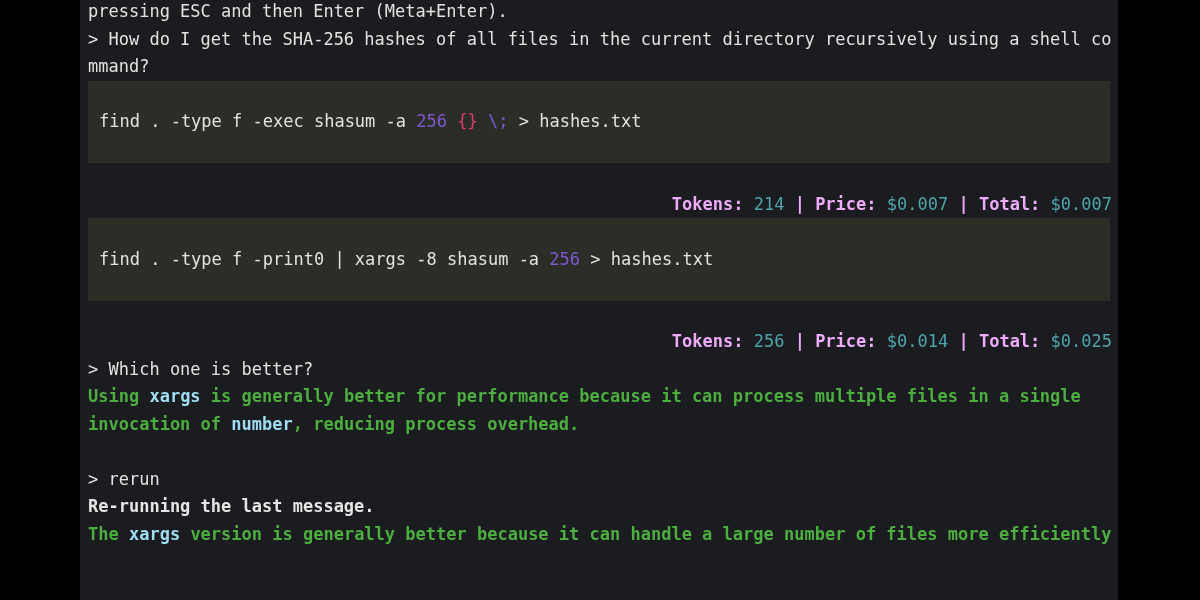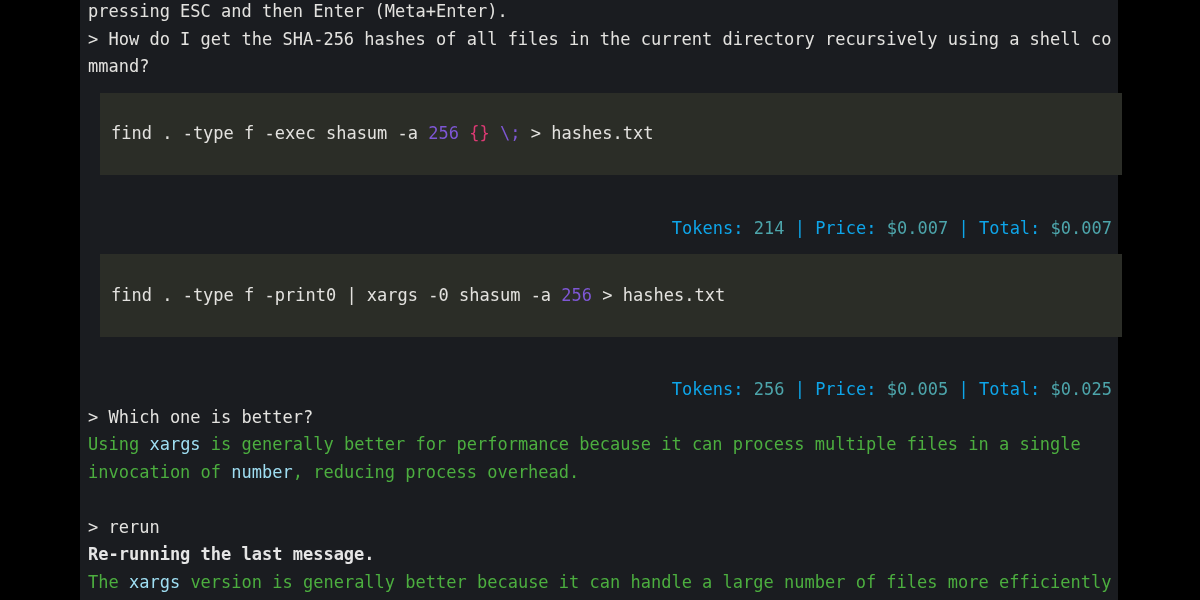--- a/index.html
+++ b/index.html
@@ -19,31 +19,31 @@
     font-size:17px;
     line-height:27.5px;
     color:#e3e2df;
   }
   .lines{margin-top:-2px;}
   .line{height:27.5px;white-space:pre;overflow:hidden;}
   .code-block{
     background:#2b2d27;
     width:calc(100% - 2px);
     padding:27.5px 0;
-    margin:12px;
+    margin:0;
   }
   .code-block .line{padding-left:11px;}
   .stats{text-align:right;}
   .c-text{color:#e3e2df;}
-  .c-muted{color:#0ea5e9;}
+  .c-muted{color:#f0abfc;font-weight:bold;}
   .c-teal{color:#4da5ab;margin-top:7px;}
   .c-purple{color:#7e57d4;}
   .c-pink{color:#dd3a74;}
-  .c-green{color:#4cae3f;}
-  .c-cyan{color:#9fdef2;font-weight:normal;}
+  .c-green{color:#4cae3f;font-weight:bold;}
+  .c-cyan{color:#9fdef2;font-weight:bold;}
   .c-boldwhite{color:#e5e5e5;font-weight:bold;}
 </style>
 </head>
 <body>
 
 <div class="terminal">
   <div class="lines">
 
     <div class="line"><span class="c-text">pressing ESC and then Enter (Meta+Enter).</span></div>
 
@@ -53,26 +53,26 @@
     <div class="code-block">
       <div class="line"><span class="c-text">find . -type f -exec shasum -a </span><span class="c-purple">256</span><span class="c-text"> </span><span class="c-pink">{}</span><span class="c-text"> </span><span class="c-purple">\;</span><span class="c-text"> &gt; hashes.txt</span></div>
     </div>
 
     <div class="line"></div>
 
     <div class="line stats"><span class="c-muted">Tokens: </span><span class="c-teal">214</span><span class="c-muted"> | </span><span class="c-muted">Price: </span><span class="c-teal">$0.007</span><span class="c-muted"> | </span><span class="c-muted">Total: </span><span class="c-teal">$0.007</span></div>
 
 
     <div class="code-block">
-      <div class="line"><span class="c-text">find . -type f -print0 | xargs -0 shasum -a </span><span class="c-purple">256</span><span class="c-text"> &gt; hashes.txt</span></div>
+      <div class="line"><span class="c-text">find . -type f -print0 | xargs -8 shasum -a </span><span class="c-purple">256</span><span class="c-text"> &gt; hashes.txt</span></div>
     </div>
 
     <div class="line"></div>
 
-    <div class="line stats"><span class="c-muted">Tokens: </span><span class="c-teal">256</span><span class="c-muted"> | </span><span class="c-muted">Price: </span><span class="c-teal">$0.005</span><span class="c-muted"> | </span><span class="c-muted">Total: </span><span class="c-teal">$0.025</span></div>
+    <div class="line stats"><span class="c-muted">Tokens: </span><span class="c-teal">256</span><span class="c-muted"> | </span><span class="c-muted">Price: </span><span class="c-teal">$0.014</span><span class="c-muted"> | </span><span class="c-muted">Total: </span><span class="c-teal">$0.025</span></div>
 
     <div class="line"><span class="c-text">&gt; Which one is better?</span></div>
 
     <div class="line"><span class="c-green">Using </span><span class="c-cyan">xargs</span><span class="c-green"> is generally better for performance because it can process multiple files in a single</span></div>
     <div class="line"><span class="c-green">invocation of </span><span class="c-cyan">number</span><span class="c-green">, reducing process overhead.</span></div>
 
     <div class="line"></div>
 
 
     <div class="line"><span class="c-text">&gt; rerun</span></div>

